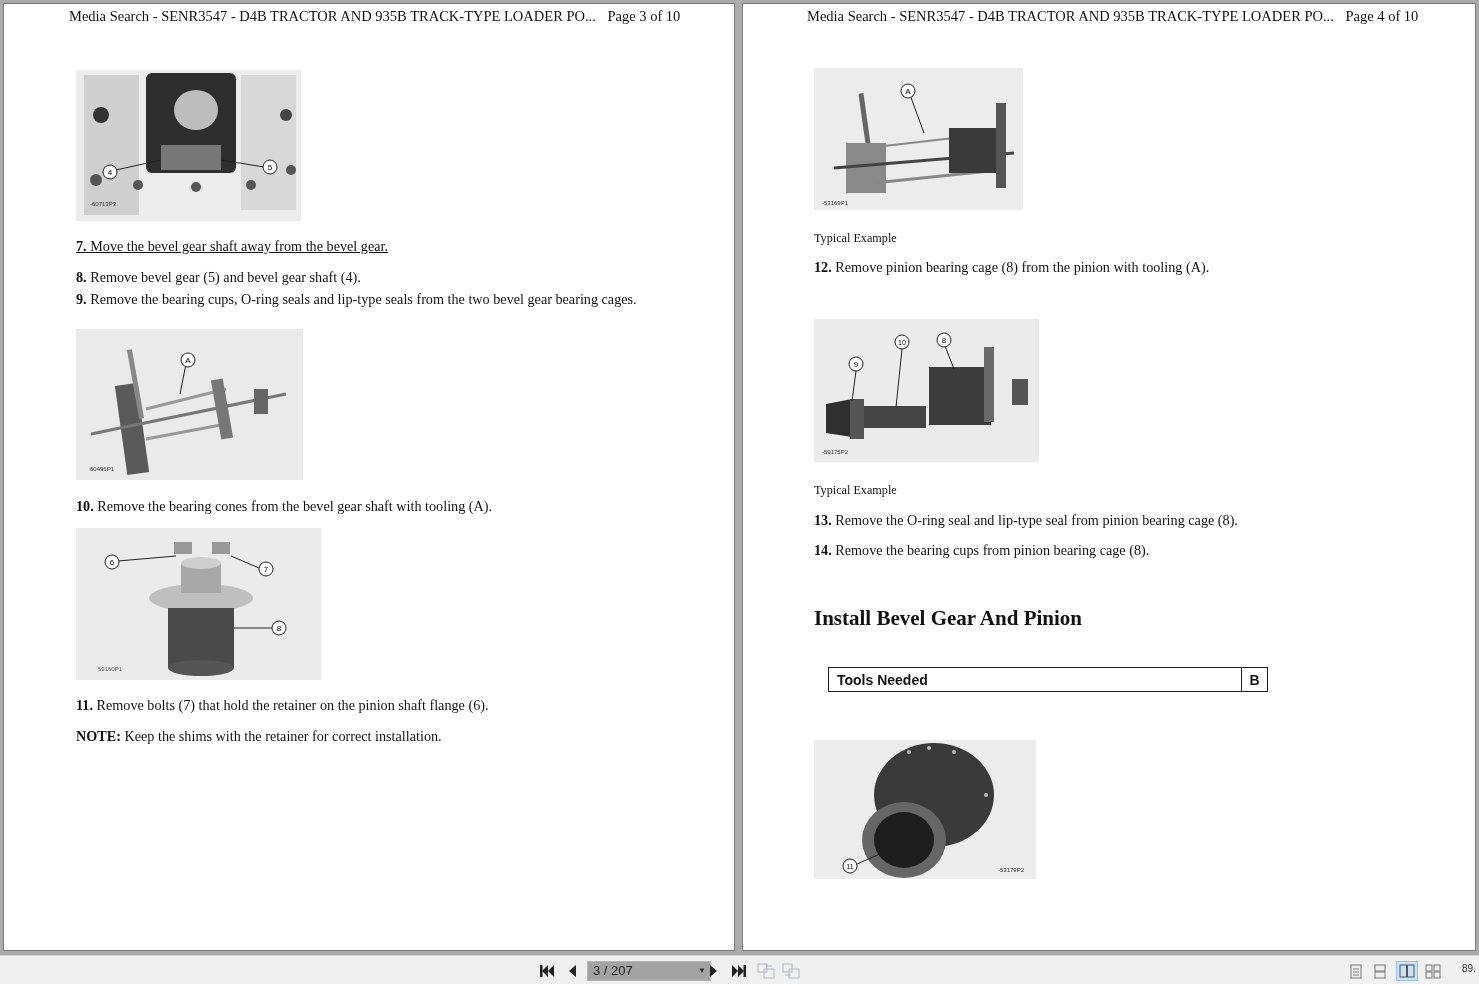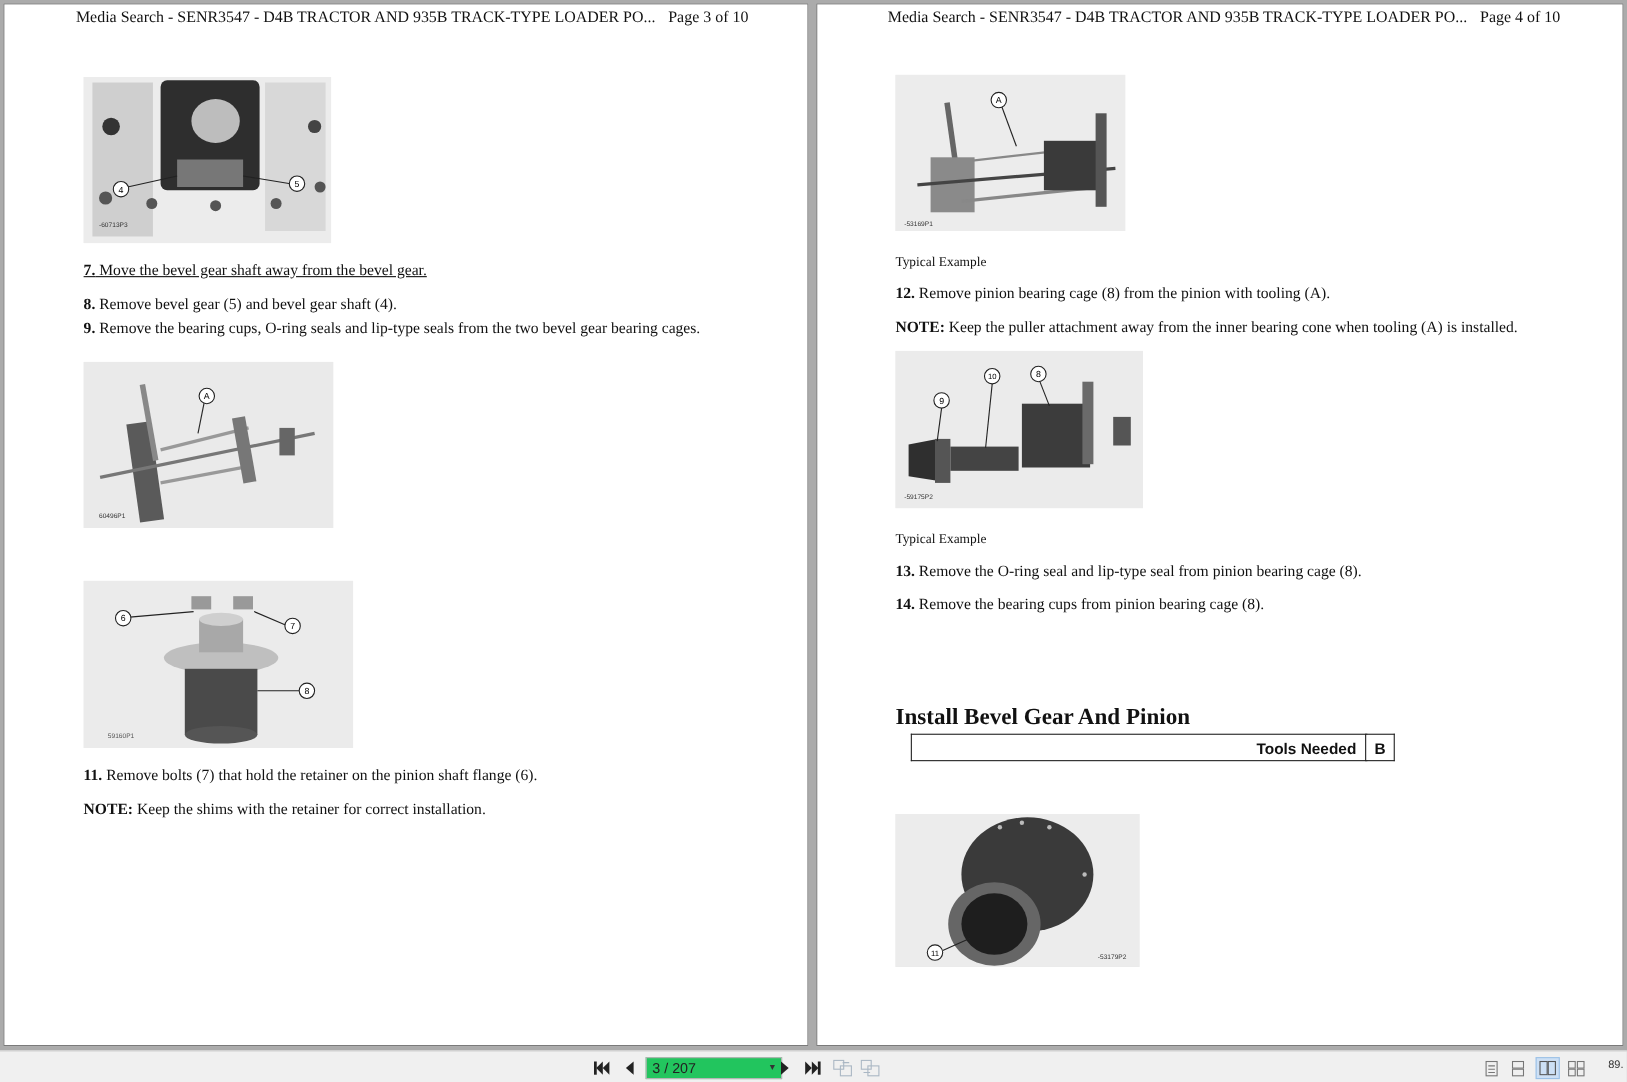--- a/index.html
+++ b/index.html
@@ -8,32 +8,32 @@
   .page { position: absolute; top: 3px; height: 948px; background: #fff; border: 1px solid #7a7a7a; overflow: hidden; }
   .page.left { left: 3px; width: 732px; }
   .page.right { left: 742px; width: 734px; }
   .page-header { position: absolute; top: 4px; font-size: 14.5px; color: #111; white-space: nowrap; }
   .page.left .page-header { left: 65px; }
   .page.right .page-header { left: 64px; }
   .page-header .pg { margin-left: 8px; }
   .step { position: absolute; font-size: 14.2px; color: #111; white-space: nowrap; }
   .step b { font-weight: bold; }
   .caption { position: absolute; font-size: 12.2px; color: #111; white-space: nowrap; }
-  .heading { position: absolute; font-size: 21px; font-weight: bold; color: #111; white-space: nowrap; margin-top: 33px; }
+  .heading { position: absolute; font-size: 21px; font-weight: bold; color: #111; white-space: nowrap; }
   .photo { position: absolute; background: #e9e9e9; overflow: hidden; }
   .photo svg { display: block; width: 100%; height: 100%; }
   .tools-table { position: absolute; left: 85px; top: 663px; width: 440px; border-collapse: collapse; font-family: "Liberation Sans", sans-serif; font-size: 14px; color: #111; }
   .tools-table td, .tools-table th { border: 1.5px solid #222; height: 24px; padding: 0 8px; }
-  .tools-table th { font-weight: bold; text-align: right; }
+  .tools-table th { font-weight: bold; text-align: left; }
   .tools-table .b { width: 26px; text-align: center; font-weight: bold; padding: 0; }
   .tools-table td.num { border-right: none; width: 74px; }
   .tools-table td.desc { border-left: none; }
   .toolbar { position: absolute; left: 0; top: 955px; width: 1479px; height: 29px; background: #f0f0f0; border-top: 1px solid #d6d6d6; }
   .tb-btn { position: absolute; top: 6px; width: 18px; height: 18px; display: flex; align-items: center; justify-content: center; cursor: pointer; }
-  .page-input { position: absolute; left: 587px; top: 5px; width: 124px; height: 20px; background: #22c55e; border: 1px solid #b5b5b5; font-family: "Liberation Sans", sans-serif; font-size: 13px; color: #222; padding-left: 5px; line-height: 18px; }
+  .page-input { position: absolute; left: 587px; top: 5px; width: 124px; height: 20px; background: #a3a3a3; border: 1px solid #b5b5b5; font-family: "Liberation Sans", sans-serif; font-size: 13px; color: #222; padding-left: 5px; line-height: 18px; }
   .page-input .dd { position: absolute; right: 4px; top: 0; font-size: 8px; color: #333; }
   .zoom-val { position: absolute; left: 1462px; top: 7px; font-family: "Liberation Sans", sans-serif; font-size: 10px; color: #333; }
   .view-btn { position: absolute; top: 5px; width: 22px; height: 20px; display: flex; align-items: center; justify-content: center; }
   .view-btn.active { background: #cde0f5; border: 1px solid #9cc0e6; }
 </style>
 </head>
 <body>
 
 <div class="viewer">
 
@@ -82,20 +82,21 @@
         <line x1="70" y1="110" x2="150" y2="95" stroke="#999" stroke-width="3"></line>
         <rect x="140" y="50" width="12" height="60" fill="#777" transform="rotate(-10 146 80)"></rect>
         <rect x="178" y="60" width="14" height="25" fill="#666"></rect>
         <line x1="110" y1="35" x2="104" y2="65" stroke="#222"></line>
         <circle cx="112" cy="31" r="7" fill="#fff" stroke="#222"></circle>
           <text x="112" y="34" font-size="8" text-anchor="middle" font-family="Liberation Sans, sans-serif">A</text>
         <text x="14" y="142" font-size="6" fill="#333" font-family="Liberation Sans, sans-serif">60496P1</text>
       </svg>
     </div>
 
+    <div class="step" style="left:72px;top:494px;"><b>10.</b><span> Remove the bearing cones from the bevel gear shaft with tooling (A).</span></div>
 
     <div class="photo" style="left:72px;top:524px;width:245px;height:152px;">
       <svg viewBox="0 0 245 152">
         <rect width="245" height="152" fill="#ebebeb"></rect>
         <ellipse cx="125" cy="70" rx="52" ry="14" fill="#bfbfbf"></ellipse>
         <rect x="105" y="35" width="40" height="30" fill="#a8a8a8"></rect>
         <ellipse cx="125" cy="35" rx="20" ry="6" fill="#cfcfcf"></ellipse>
         <rect x="98" y="14" width="18" height="12" fill="#999"></rect>
           <rect x="136" y="14" width="18" height="12" fill="#999"></rect>
         <rect x="92" y="80" width="66" height="60" fill="#4a4a4a"></rect>
@@ -135,21 +136,20 @@
         <rect x="182" y="35" width="10" height="85" fill="#555"></rect>
         <line x1="96" y1="27" x2="110" y2="65" stroke="#222"></line>
         <circle cx="94" cy="23" r="7" fill="#fff" stroke="#222"></circle>
           <text x="94" y="26" font-size="8" text-anchor="middle" font-family="Liberation Sans, sans-serif">A</text>
         <text x="8" y="137" font-size="6" fill="#333" font-family="Liberation Sans, sans-serif">-53169P1</text>
       </svg>
     </div>
 
     <div class="caption" style="left:71px;top:227px;">Typical Example</div>
     <div class="step" style="left:71px;top:255px;"><b>12.</b><span> Remove pinion bearing cage (8) from the pinion with tooling (A).</span></div>
-    <div class="step" style="left:71px;top:286px;"><b>NOTE:</b><span> Keep the puller attachment away from the inner bearing cone when tooling (A) is installed.</span></div>
 
     <div class="photo" style="left:71px;top:315px;width:225px;height:143px;">
       <svg viewBox="0 0 225 143">
         <rect width="225" height="143" fill="#ebebeb"></rect>
         <polygon points="12,85 38,80 38,118 12,114" fill="#2f2f2f"></polygon>
         <rect x="36" y="80" width="14" height="40" fill="#555"></rect>
         <rect x="50" y="87" width="62" height="22" fill="#444"></rect>
         <rect x="115" y="48" width="62" height="58" fill="#3c3c3c"></rect>
         <rect x="170" y="28" width="10" height="75" fill="#6a6a6a"></rect>
         <rect x="198" y="60" width="16" height="26" fill="#555"></rect>

